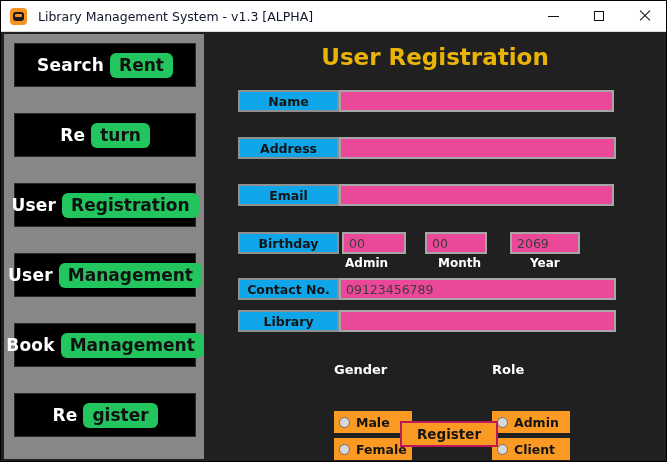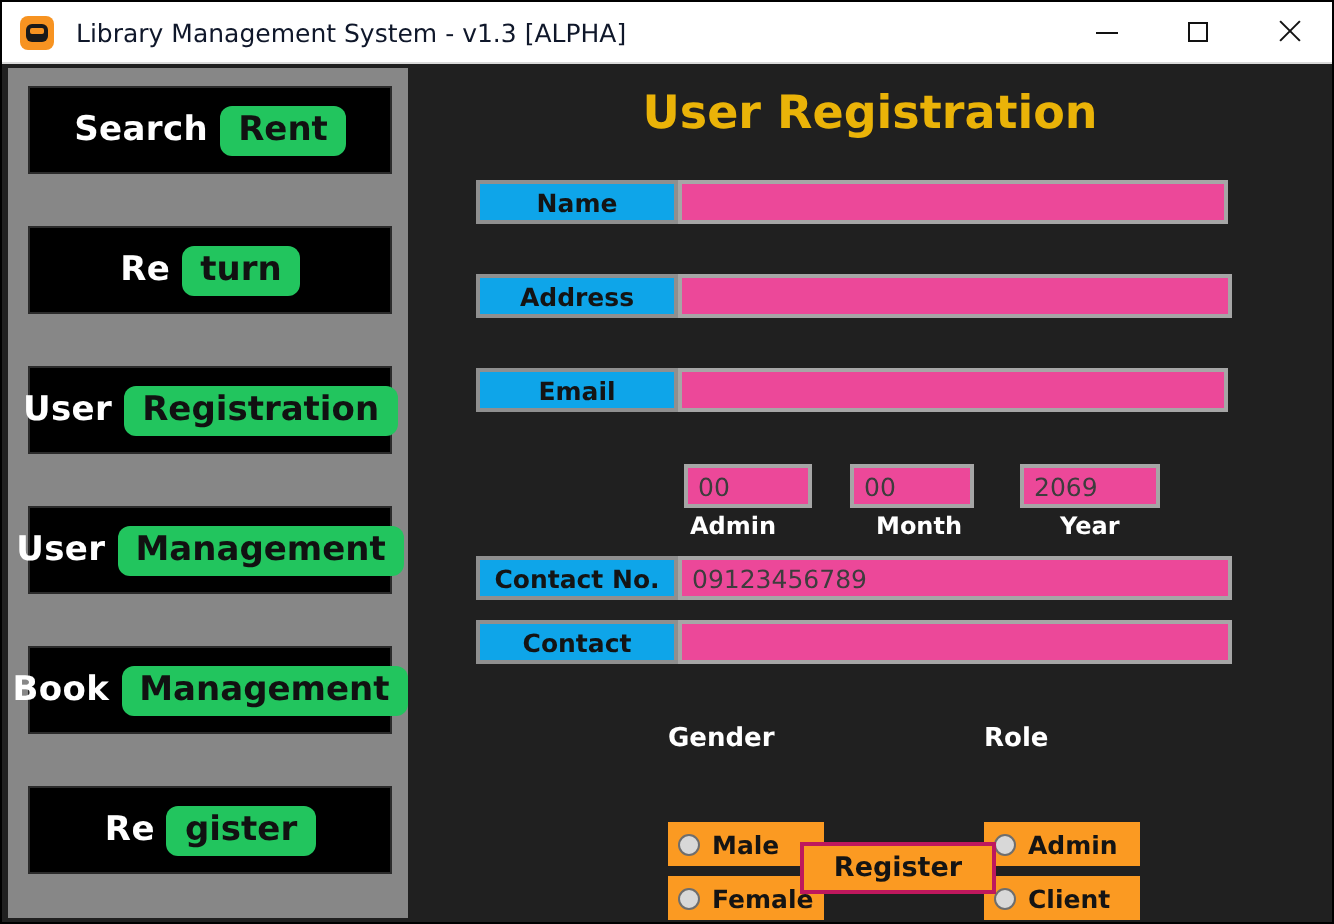--- a/index.html
+++ b/index.html
@@ -251,35 +251,36 @@
         <div class="chip">Address</div>
         <div class="txt wide2"></div>
       </div>
 
       <div class="field-row" style="top:152px">
         <div class="chip">Email</div>
         <div class="txt wide"></div>
       </div>
 
       <div class="field-row" style="top:200px; width:420px">
+        <div class="chip">Birthday</div>
         <div class="txt bd-field" style="left:104px; width:64px">00</div>
         <div class="txt bd-field" style="left:187px; width:62px">00</div>
         <div class="txt bd-field" style="left:272px; width:70px">2069</div>
         <div class="sub-label" style="left:107px; top:24px">Admin</div>
         <div class="sub-label" style="left:200px; top:24px">Month</div>
         <div class="sub-label" style="left:292px; top:24px">Year</div>
       </div>
 
       <div class="field-row" style="top:246px">
         <div class="chip">Contact No.</div>
         <div class="txt wide2">09123456789</div>
       </div>
 
       <div class="field-row" style="top:278px">
-        <div class="chip">Contact</div>
+        <div class="chip">Library</div>
         <div class="txt wide2"></div>
       </div>
 
       <div class="group-title" style="left:130px; top:311px">Gender</div>
       <div class="radio" style="left:130px; top:331px">
         <span class="dot"></span>
         <span class="rlabel">Male</span>
       </div>
       <div class="radio" style="left:130px; top:358px">
         <span class="dot"></span>

